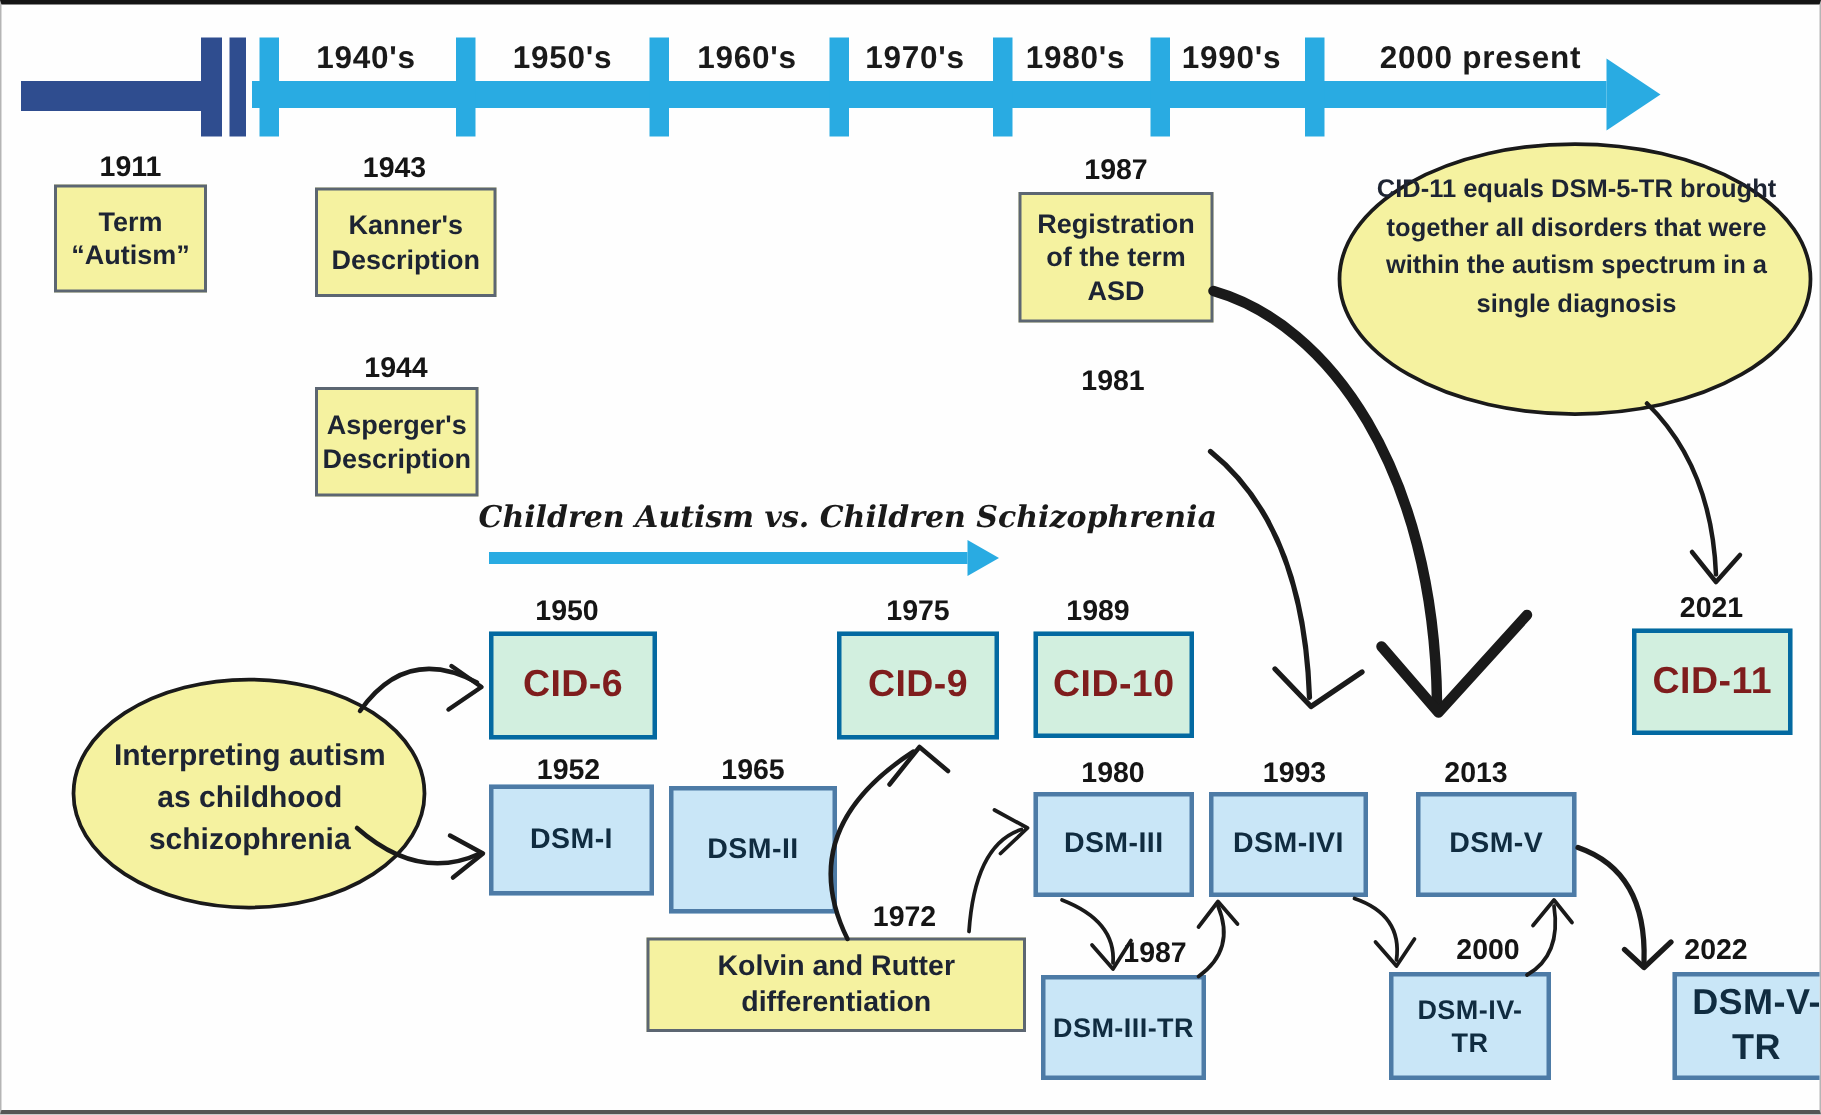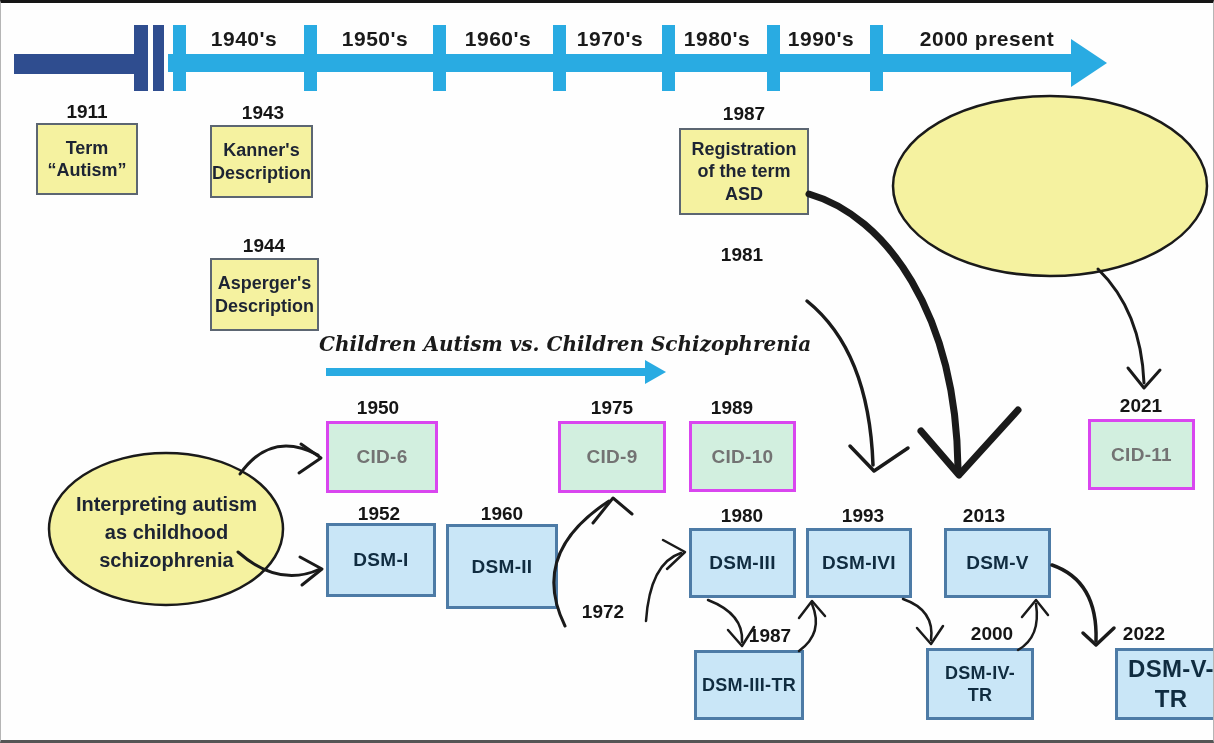--- a/index.html
+++ b/index.html
@@ -25,21 +25,21 @@
   .yr{
     position:absolute;width:80px;text-align:center;
     font-weight:700;font-size:19px;color:#151515;
   }
   .box{
     position:absolute;display:flex;align-items:center;justify-content:center;
     text-align:center;font-weight:700;box-sizing:border-box;
     padding:2px 5px;line-height:1.25;
   }
   .yellow{background:#f5f2a0;border:2px solid #5c6672;color:#1d2433;font-size:18px;}
-  .green {background:#d2efdf;border:3px solid #d946ef;color:#737373;font-size:19px;letter-spacing:0.3px;}
+  .green {background:#d2efdf;border:3px solid #0369a1;color:#7f1d1d;font-size:25px;letter-spacing:0.3px;}
   .blue  {background:#c9e6f7;border:3px solid #4d7ba6;color:#102c40;font-size:19px;letter-spacing:0.3px;}
   .elltext{
     position:absolute;text-align:center;font-weight:700;color:#1d2433;
   }
   .ell1{left:68px;top:487px;width:195px;font-size:20px;line-height:1.4;}
   .ell2{left:905px;top:110px;width:290px;font-size:17px;line-height:1.5;}
   .script{
     position:absolute;left:318px;top:329px;width:348px;text-align:center;
     font-family:"DejaVu Serif","Liberation Serif",serif;
     font-style:italic;font-weight:700;font-size:20px;color:#1a1a1a;
@@ -84,53 +84,55 @@
   <div class="decade" style="left:314px">1950's</div>
   <div class="decade" style="left:437px">1960's</div>
   <div class="decade" style="left:549px">1970's</div>
   <div class="decade" style="left:656px">1980's</div>
   <div class="decade" style="left:760px">1990's</div>
   <div class="decade wide" style="left:906px">2000 present</div>
 
   <div class="script">Children Autism vs. Children Schizophrenia</div>
 
   <div class="elltext ell1">Interpreting autism as childhood schizophrenia</div>
+  <div class="elltext ell2">CID-11 equals DSM-5-TR brought together all disorders that were within the autism spectrum in a single diagnosis</div>
 
   <div class="yr" style="left:46px;top:98px">1911</div>
   <div class="box yellow" style="left:35px;top:120px;width:102px;height:72px">Term “Autism”</div>
 
   <div class="yr" style="left:222px;top:99px">1943</div>
-  <div class="box yellow" style="left:209px;top:122px;width:103px;height:73px">Kanner's Description</div>
+  <div class="box yellow" style="left:209px;top:122px;width:121px;height:73px">Kanner's Description</div>
 
   <div class="yr" style="left:223px;top:232px">1944</div>
   <div class="box yellow" style="left:209px;top:255px;width:109px;height:73px">Asperger's Description</div>
 
   <div class="yr" style="left:703px;top:100px">1987</div>
   <div class="box yellow" style="left:678px;top:125px;width:130px;height:87px">Registration of the term ASD</div>
 
   <div class="yr" style="left:701px;top:241px">1981</div>
 
   <div class="yr" style="left:562px;top:598px">1972</div>
+  <div class="box yellow" style="left:430px;top:622px;width:253px;height:63px;font-size:19px">Kolvin and Rutter differentiation</div>
 
   <div class="yr" style="left:337px;top:394px">1950</div>
   <div class="box green" style="left:325px;top:418px;width:112px;height:72px">CID-6</div>
 
   <div class="yr" style="left:571px;top:394px">1975</div>
   <div class="box green" style="left:557px;top:418px;width:108px;height:72px">CID-9</div>
 
   <div class="yr" style="left:691px;top:394px">1989</div>
   <div class="box green" style="left:688px;top:418px;width:107px;height:71px">CID-10</div>
 
   <div class="yr" style="left:1100px;top:392px">2021</div>
   <div class="box green" style="left:1087px;top:416px;width:107px;height:71px">CID-11</div>
 
   <div class="yr" style="left:338px;top:500px">1952</div>
   <div class="box blue" style="left:325px;top:520px;width:110px;height:74px">DSM-I</div>
 
-  <div class="yr" style="left:461px;top:500px">1960</div>
+  <div class="yr" style="left:461px;top:500px">1965</div>
   <div class="box blue" style="left:445px;top:521px;width:112px;height:85px">DSM-II</div>
 
   <div class="yr" style="left:701px;top:502px">1980</div>
   <div class="box blue" style="left:688px;top:525px;width:107px;height:70px">DSM-III</div>
 
   <div class="yr" style="left:822px;top:502px">1993</div>
   <div class="box blue" style="left:805px;top:525px;width:106px;height:70px">DSM-IVI</div>
 
   <div class="yr" style="left:943px;top:502px">2013</div>
   <div class="box blue" style="left:943px;top:525px;width:107px;height:70px">DSM-V</div>

